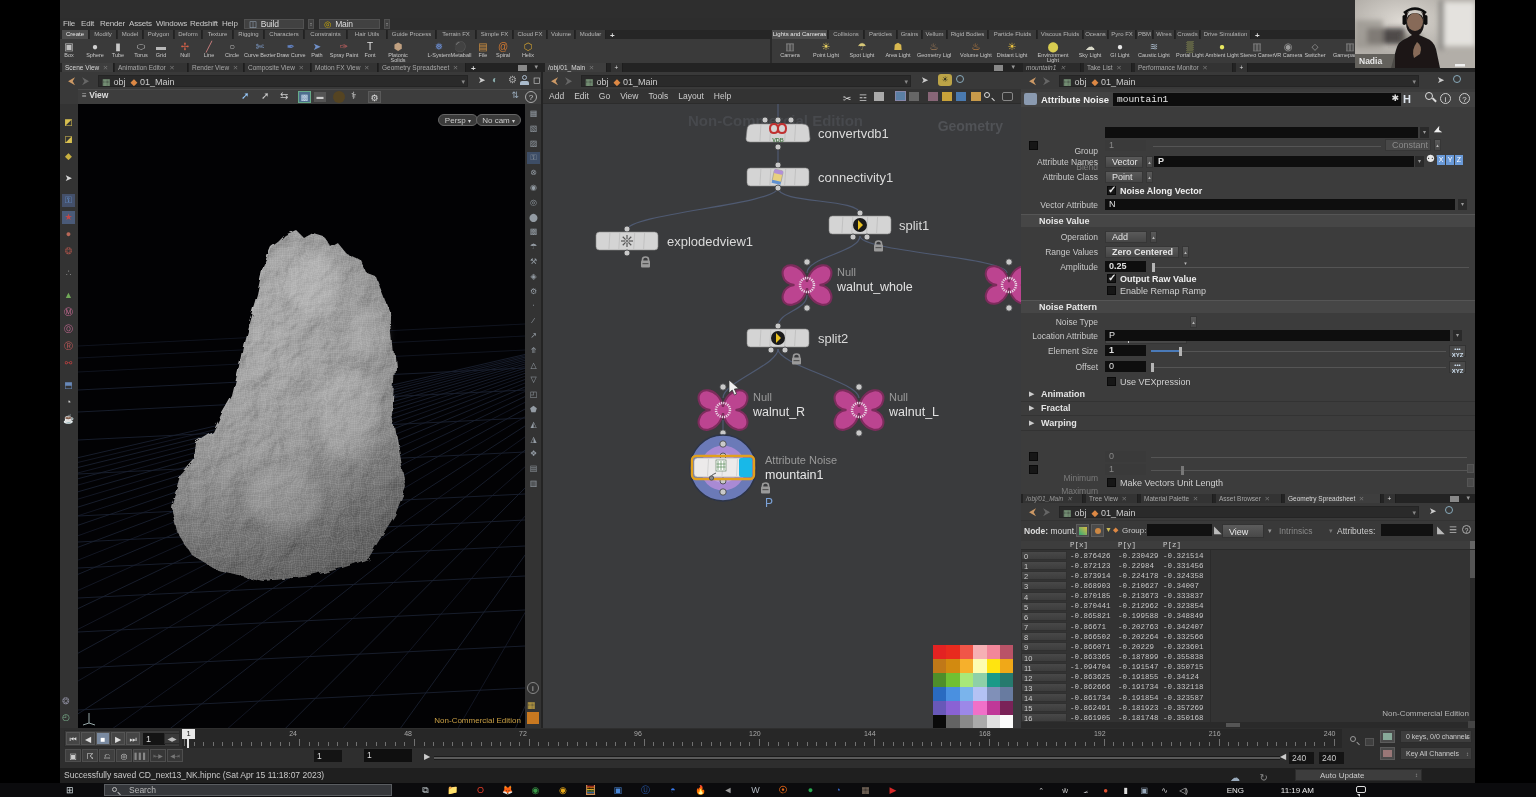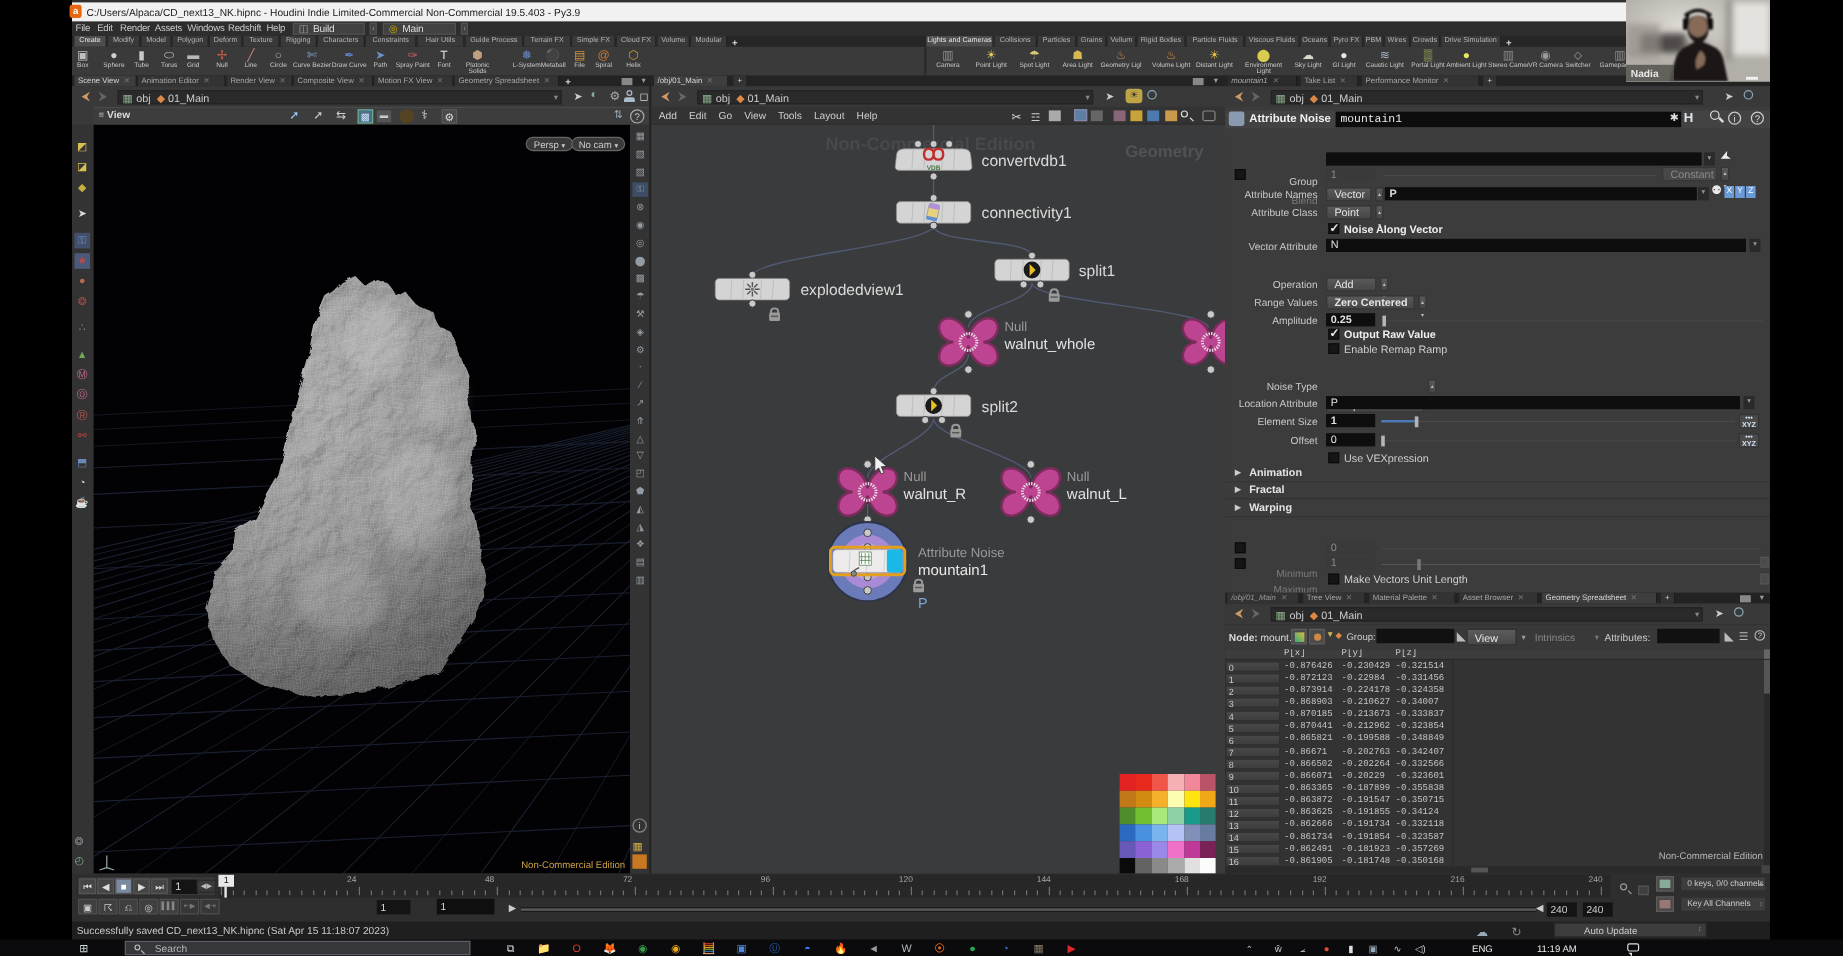--- a/index.html
+++ b/index.html
@@ -80,23 +80,20 @@
 .ssrow { position:absolute; left:0; width:454px; height:10.15px; color:#c4c4c4;
   font-family:"Liberation Mono",monospace; font-size:7.5px; line-height:10px; }
 .ssidx { position:absolute; left:0; top:0.5px; width:46px; height:9px;
   background:linear-gradient(#484848,#3d3d3d); border:1px solid #303030; color:#ccc;
   font-family:"Liberation Sans"; font-size:7.5px; line-height:9px; padding-left:2px; }
 .sscell { position:absolute; top:0; }
 </style></head>
 <body>
 <div id="stage">
  <div id="win">
-  <div id="titlebar">
-    <span style="display:inline-block;width:10px;height:11px;background:#e8650f;border-radius:2px;margin:2px 4px 0 -2px;vertical-align:top;color:#fff;font-size:8px;text-align:center;line-height:11px;font-weight:bold;">a</span><span style="font-size:8.5px;">C:/Users/Alpaca/CD_next13_NK.hipnc - Houdini Indie Limited-Commercial Non-Commercial 19.5.403 - Py3.9</span>
-  </div>
   <div id="menubar">
     <span style="position:absolute;left:3px;">File</span>
         <span style="position:absolute;left:21px;">Edit</span>
         <span style="position:absolute;left:40px;">Render</span>
         <span style="position:absolute;left:69px;">Assets</span>
         <span style="position:absolute;left:96px;">Windows</span>
         <span style="position:absolute;left:130px;">Redshift</span>
         <span style="position:absolute;left:162px;">Help</span>
     <span style="position:absolute;left:184px;top:1px;width:60px;height:10px;background:#414141;border:1px solid #515151;line-height:9px;font-size:8.5px;color:#ddd;overflow:hidden;"><span style="color:#9ab;margin:0 4px;">◫</span>Build</span>
     <span style="position:absolute;left:248px;top:1px;width:6px;height:10px;background:#414141;border:1px solid #515151;font-size:5px;line-height:9px;text-align:center;color:#bbb;">↕</span>
@@ -777,36 +774,38 @@
           <div class="plabel" style="left: 0px; width: 77px; top: 82px;">Attribute Class</div>
           <div class="pdrop" style="left: 84px; top: 81px; width: 38px;">Point</div>
           <div class="spin" style="left: 125px; top: 81px;">▴<br>▾</div>
           <div class="pcheck" style="left: 86px; top: 96px;">
             <span style="position:absolute;left:0px;top:-3px;color:#ececec;font-size:10px;font-weight:bold;">✓</span>
           </div>
           <div style="position: absolute; left: 99px; top: 96px; color: rgb(239, 239, 239); font-size: 9px; font-weight: bold;">Noise Along Vector</div>
           <div class="plabel" style="left: 0px; width: 77px; top: 110px;">Vector Attribute</div>
           <div class="pfield" style="left: 84px; top: 109px; width: 350px;">N</div>
           <div style="position: absolute; left: 437px; top: 109px; width: 9px; height: 11px; background: rgb(42, 42, 42); color: rgb(153, 153, 153); font-size: 6px; text-align: center; line-height: 11px;">▾</div>
+          <div class="psec" style="top: 124px;"><span style="margin-left:18px;">Noise Value</span></div>
           <div class="plabel" style="left: 0px; width: 77px; top: 142px;">Operation</div>
           <div class="pdrop" style="left: 84px; top: 141px; width: 42px;">Add</div>
           <div class="spin" style="left: 129px; top: 141px;">▴<br>▾</div>
           <div class="plabel" style="left: 0px; width: 77px; top: 157px;">Range Values</div>
           <div class="pdrop" style="left: 84px; top: 156px; width: 74px;"><b>Zero Centered</b></div>
           <div class="spin" style="left: 161px; top: 156px;">▴<br>▾</div>
           <div class="plabel" style="left: 0px; width: 77px; top: 172px;">Amplitude</div>
           <div class="pfield" style="left: 84px; top: 171px; width: 41px;"><b>0.25</b></div>
           <div class="slider" style="left: 134px; top: 177px; width: 314px;"></div>
           <div class="shandle" style="left: 131px; top: 173px;"></div>
           <div class="pcheck" style="left: 86px; top: 184px;">
             <span style="position:absolute;left:0px;top:-3px;color:#ececec;font-size:10px;font-weight:bold;">✓</span>
           </div>
           <div style="position: absolute; left: 99px; top: 184px; color: rgb(239, 239, 239); font-size: 9px; font-weight: bold;">Output Raw Value</div>
           <div class="pcheck" style="left: 86px; top: 196px;"></div>
           <div style="position: absolute; left: 99px; top: 196px; color: rgb(207, 207, 207); font-size: 9px;">Enable Remap Ramp</div>
+          <div class="psec" style="top: 210px;"><span style="margin-left:18px;">Noise Pattern</span></div>
           <div class="plabel" style="left: 0px; width: 77px; top: 227px;">Noise Type</div>
           <div class="pdrop" style="left: 84px; top: 242px; width: 82px;">Simplex</div>
           <div class="spin" style="left: 169px; top: 226px;">▴<br>▾</div>
           <div class="plabel" style="left: 0px; width: 77px; top: 241px;">Location Attribute</div>
           <div class="pfield" style="left: 84px; top: 240px; width: 345px;">P</div>
           <div style="position: absolute; left: 432px; top: 240px; width: 9px; height: 11px; background: rgb(42, 42, 42); color: rgb(153, 153, 153); font-size: 6px; text-align: center; line-height: 11px;">▾</div>
           <div class="plabel" style="left: 0px; width: 77px; top: 256px;">Element Size</div>
           <div class="pfield" style="left: 84px; top: 255px; width: 41px;"><b>1</b></div>
           <div class="slider" style="left: 130px; top: 261px; width: 295px;"></div>
           <div style="position: absolute; left: 130px; top: 260px; width: 28px; height: 2px; background: rgb(74, 122, 184);"></div>
@@ -952,21 +951,21 @@
             <div class="sscell" style="left: 142px;">-0.323601</div>
           </div>
           <div class="ssrow" style="top: 111px;">
             <div class="ssidx">10</div>
             <div class="sscell" style="left: 49px;">-0.863365</div>
             <div class="sscell" style="left: 97px;">-0.187899</div>
             <div class="sscell" style="left: 142px;">-0.355838</div>
           </div>
           <div class="ssrow" style="top: 121.15px;">
             <div class="ssidx">11</div>
-            <div class="sscell" style="left: 49px;">-0.863872</div>
+            <div class="sscell" style="left: 49px;">-1.094704</div>
             <div class="sscell" style="left: 97px;">-0.191547</div>
             <div class="sscell" style="left: 142px;">-0.350715</div>
           </div>
           <div class="ssrow" style="top: 131.3px;">
             <div class="ssidx">12</div>
             <div class="sscell" style="left: 49px;">-0.863625</div>
             <div class="sscell" style="left: 97px;">-0.191855</div>
             <div class="sscell" style="left: 142px;">-0.34124</div>
           </div>
           <div class="ssrow" style="top: 141.45px;">

